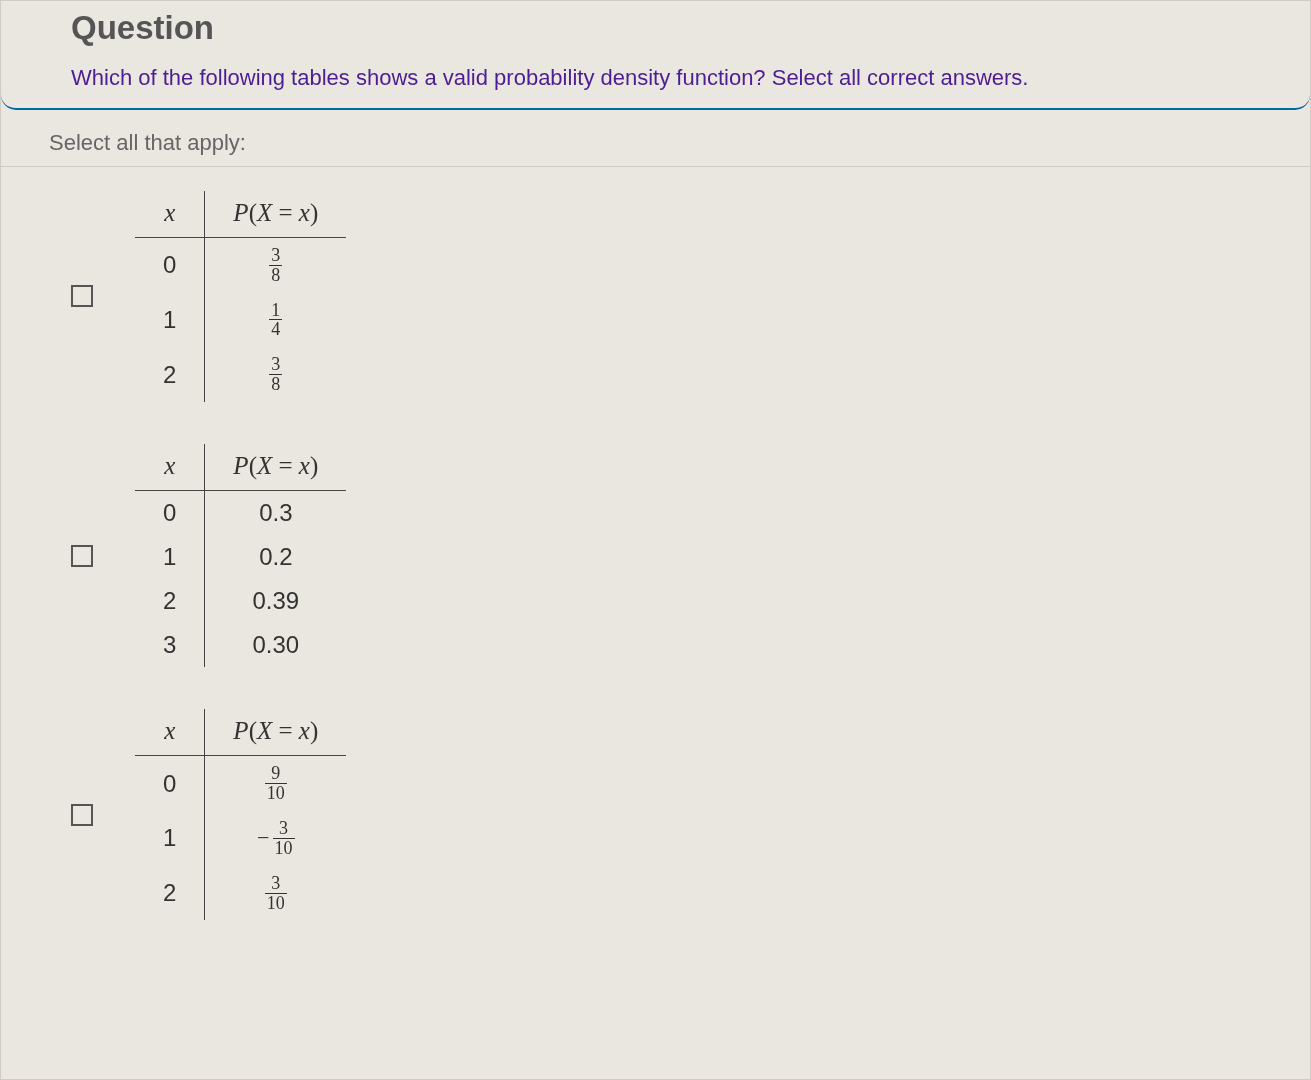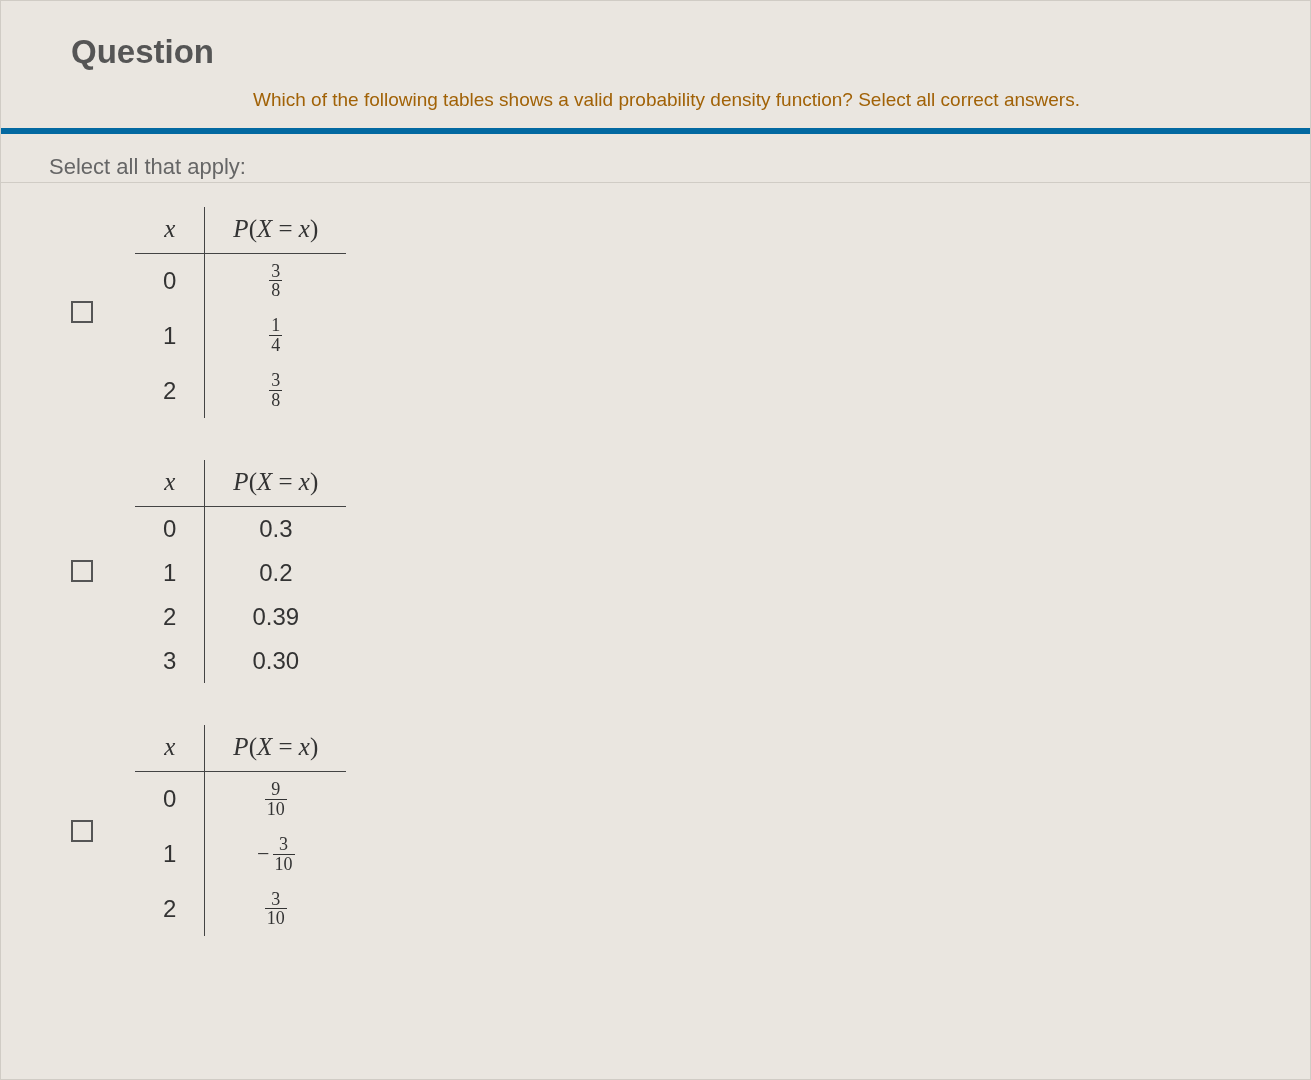--- a/index.html
+++ b/index.html
@@ -16,37 +16,37 @@
     color: #4a4a4a;
   }
   .page-container {
     background: #eae6e0;
     border: 1px solid #d0ccc5;
     margin: 0;
     height: 100%;
     position: relative;
   }
   .header-section {
-    padding: 32px 48px 14px 70px;
-    border-bottom: 6px solid #0369a1;
+    padding: 8px 48px 14px 70px;
+    border-bottom: 2px solid #0369a1;
+    border-radius: 15px;
   }
   .question-heading {
     font-size: 33px;
     font-weight: 600;
     color: #555;
     margin-bottom: 16px;
   }
   .prompt-text {
-    font-size: 19px;
-    color: #a16207;
+    font-size: 22px;
+    color: #4c1d95;
     line-height: 1.4;
-    text-align: center;
   }
   .body-section {
-    padding: 20px 48px 2px 48px;
+    padding: 20px 48px 10px 48px;
     border-bottom: 1px solid #d0ccc5;
   }
   .instruction-text {
     font-size: 22px;
     color: #666;
   }
   .options-section {
     padding: 24px 48px 0 70px;
   }
   .option-row {

